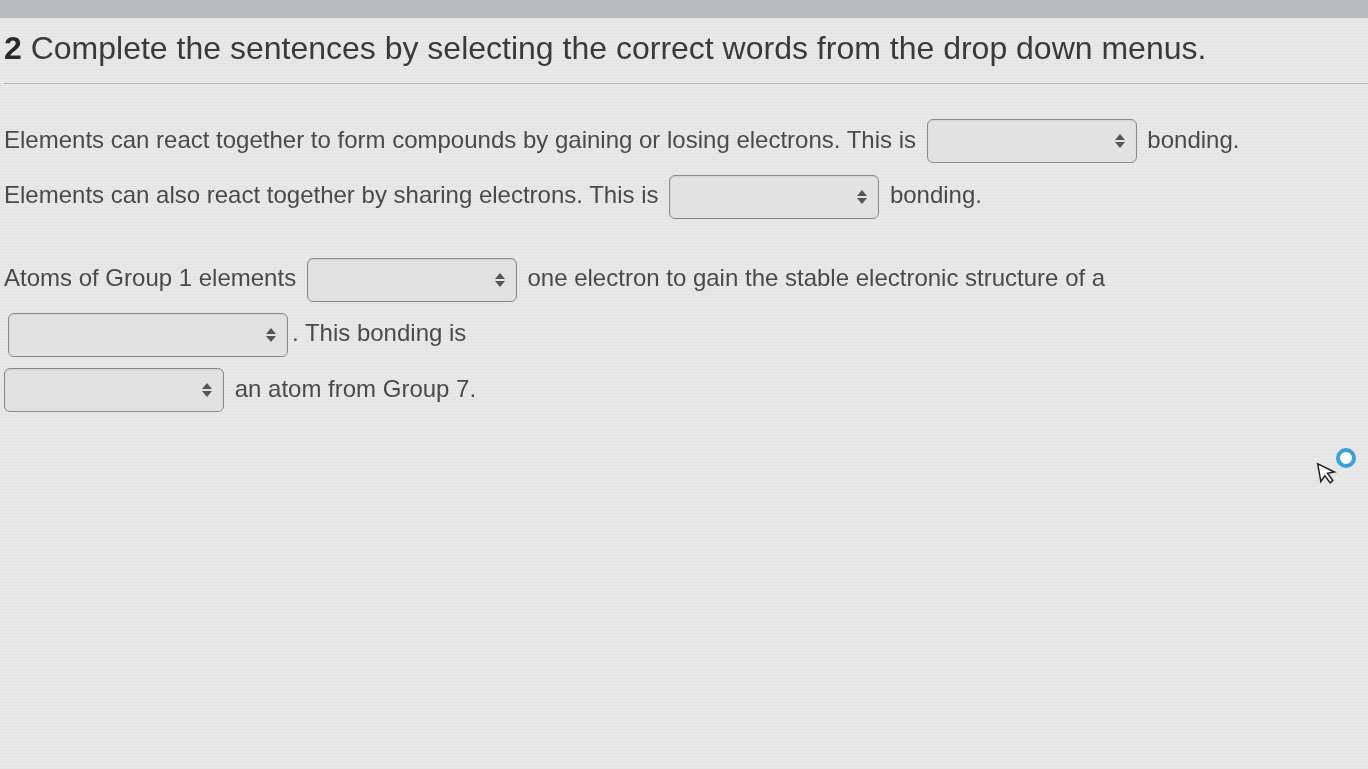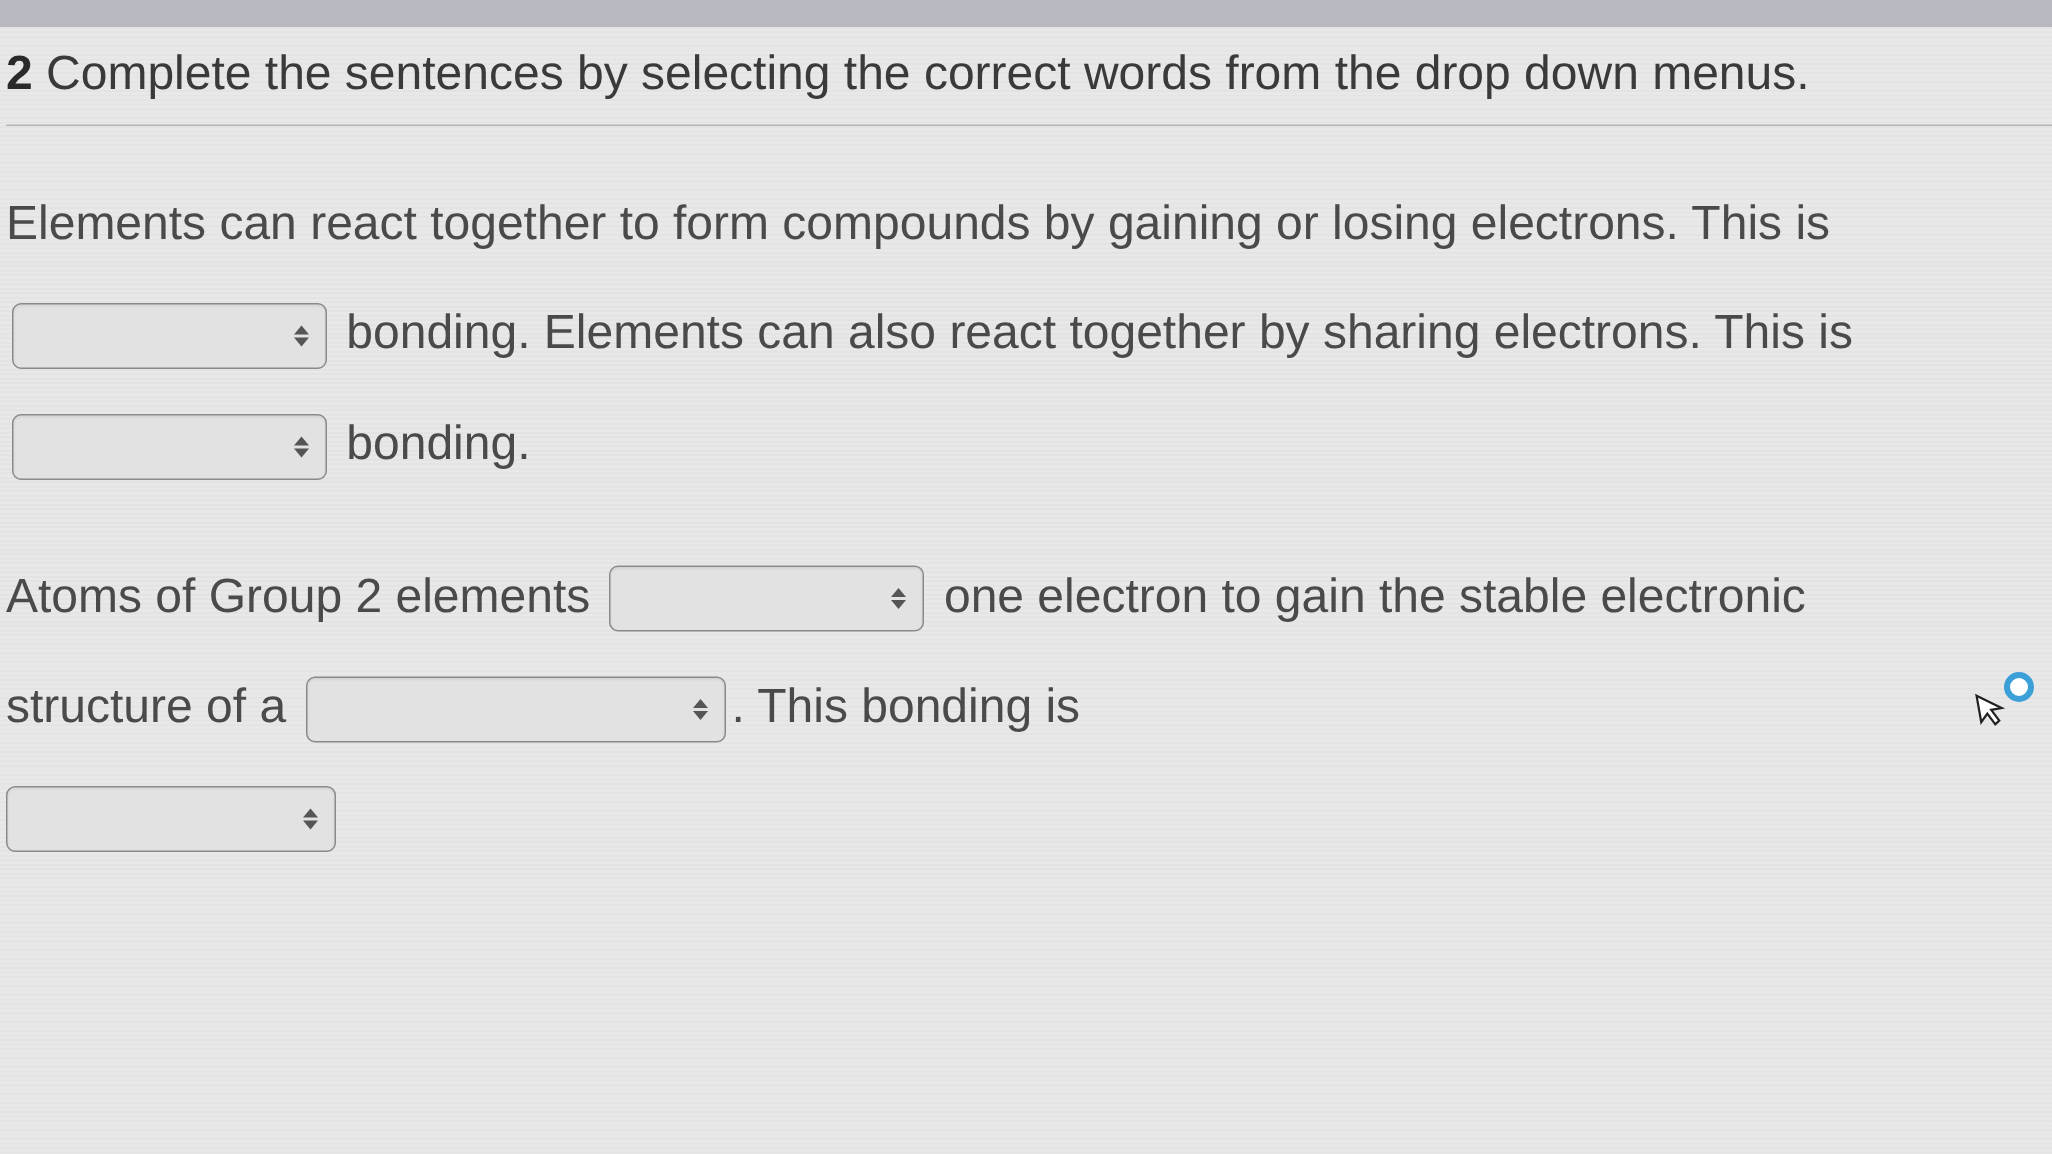--- a/index.html
+++ b/index.html
@@ -36,21 +36,21 @@
       font-weight: bold;
       color: #2a2a2a;
     }
     .divider {
       height: 1px;
       background: #b5b5b5;
       margin: 12px 0 28px 0;
       width: 100%;
     }
     .paragraph {
-      font-size: 32px;
+      font-size: 24px;
       line-height: 2.3;
       color: #4a4a4a;
       margin-bottom: 28px;
       padding-right: 40px;
     }
     .dropdown {
       display: inline-block;
       vertical-align: middle;
       border: 1px solid #8a8a8a;
       border-radius: 6px;
@@ -136,38 +136,38 @@
       </span>
     </span><span> bonding. Elements can also react together by sharing electrons. This is </span><span class="dropdown">
       <span class="dropdown-arrows">
         <span class="arrow-up"></span>
         <span class="arrow-down"></span>
       </span>
     </span><span> bonding.</span>
   </div>
 
   <div class="paragraph">
-    <span>Atoms of Group 2 elements </span><span class="dropdown">
+    <span>Atoms of Group 1 elements </span><span class="dropdown">
       <span class="dropdown-arrows">
         <span class="arrow-up"></span>
         <span class="arrow-down"></span>
       </span>
     </span><span> one electron to gain the stable electronic structure of a </span><span class="dropdown" style="width:280px">
       <span class="dropdown-arrows">
         <span class="arrow-up"></span>
         <span class="arrow-down"></span>
       </span>
     </span><span>. This bonding is </span>
     <br>
     <span class="dropdown" style="width:220px;margin-left:0">
       <span class="dropdown-arrows">
         <span class="arrow-up"></span>
         <span class="arrow-down"></span>
       </span>
-    </span>
+    </span><span> an atom from Group 7.</span>
   </div>
 
 </div>
 
 <div class="cursor-widget">
   <div class="cursor-circle"></div>
   <div class="cursor-arrow">
     <svg width="22" height="26" viewBox="0 0 22 26">
       <path d="M2 2 L2 20 L7 15 L11 23 L14 21 L10 13 L17 13 Z" fill="white" stroke="#222" stroke-width="1.5"></path>
     </svg>

